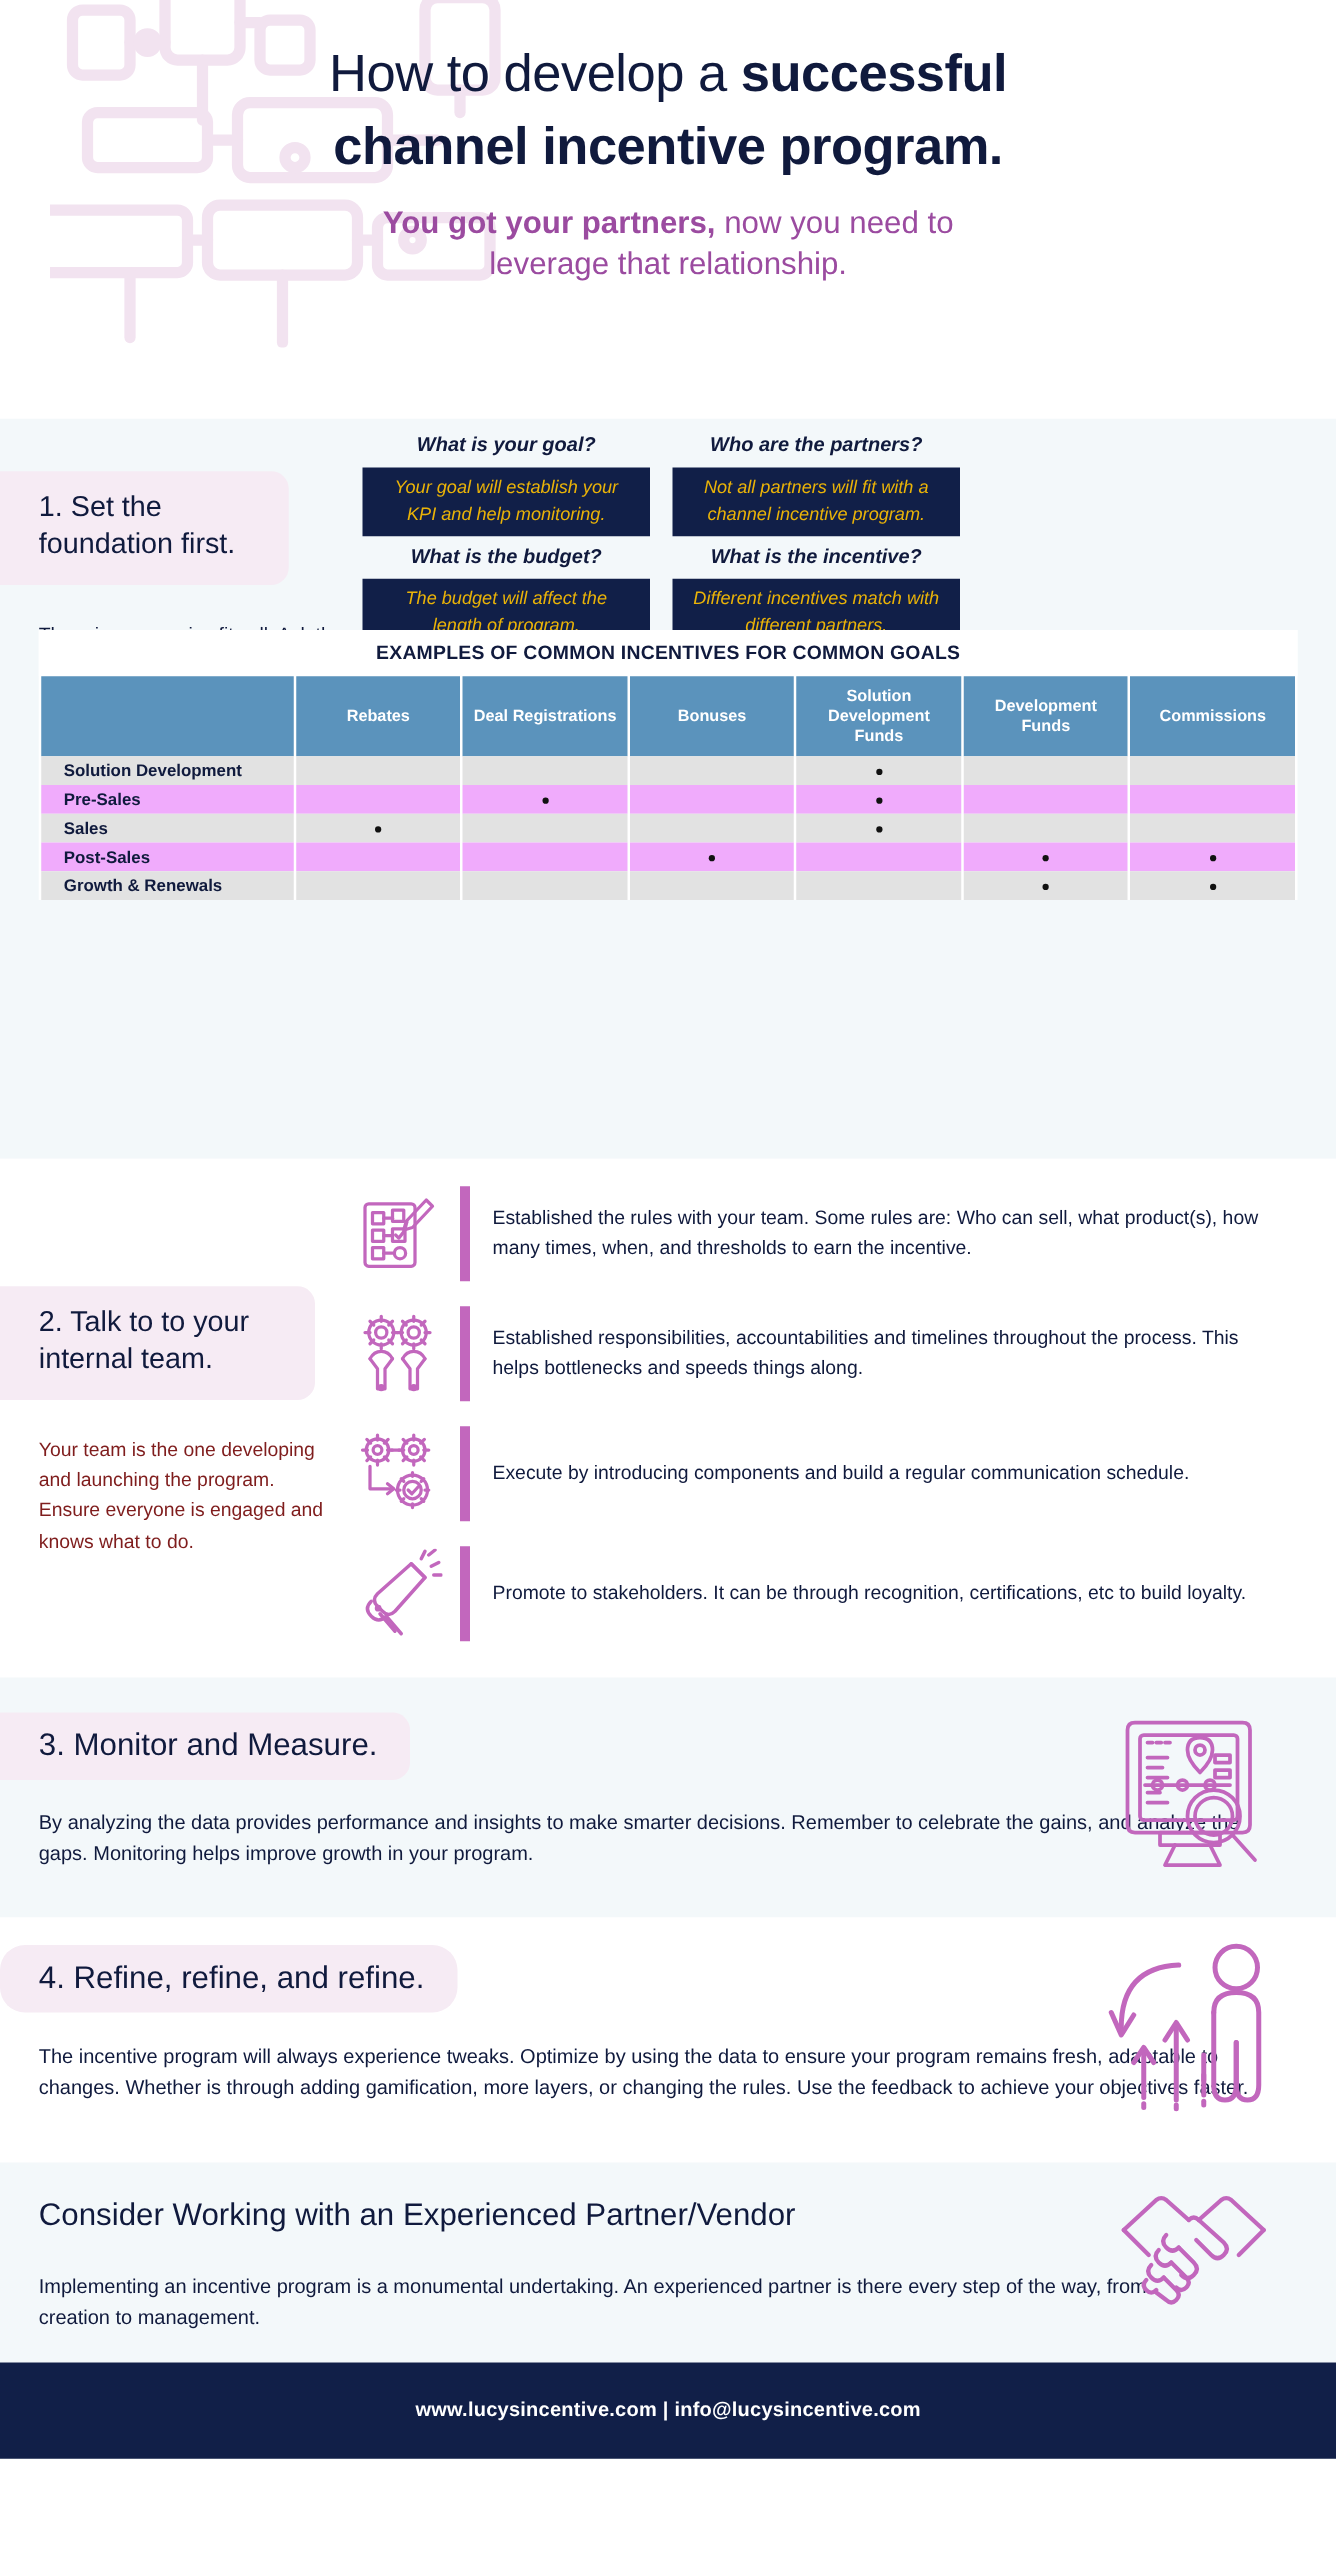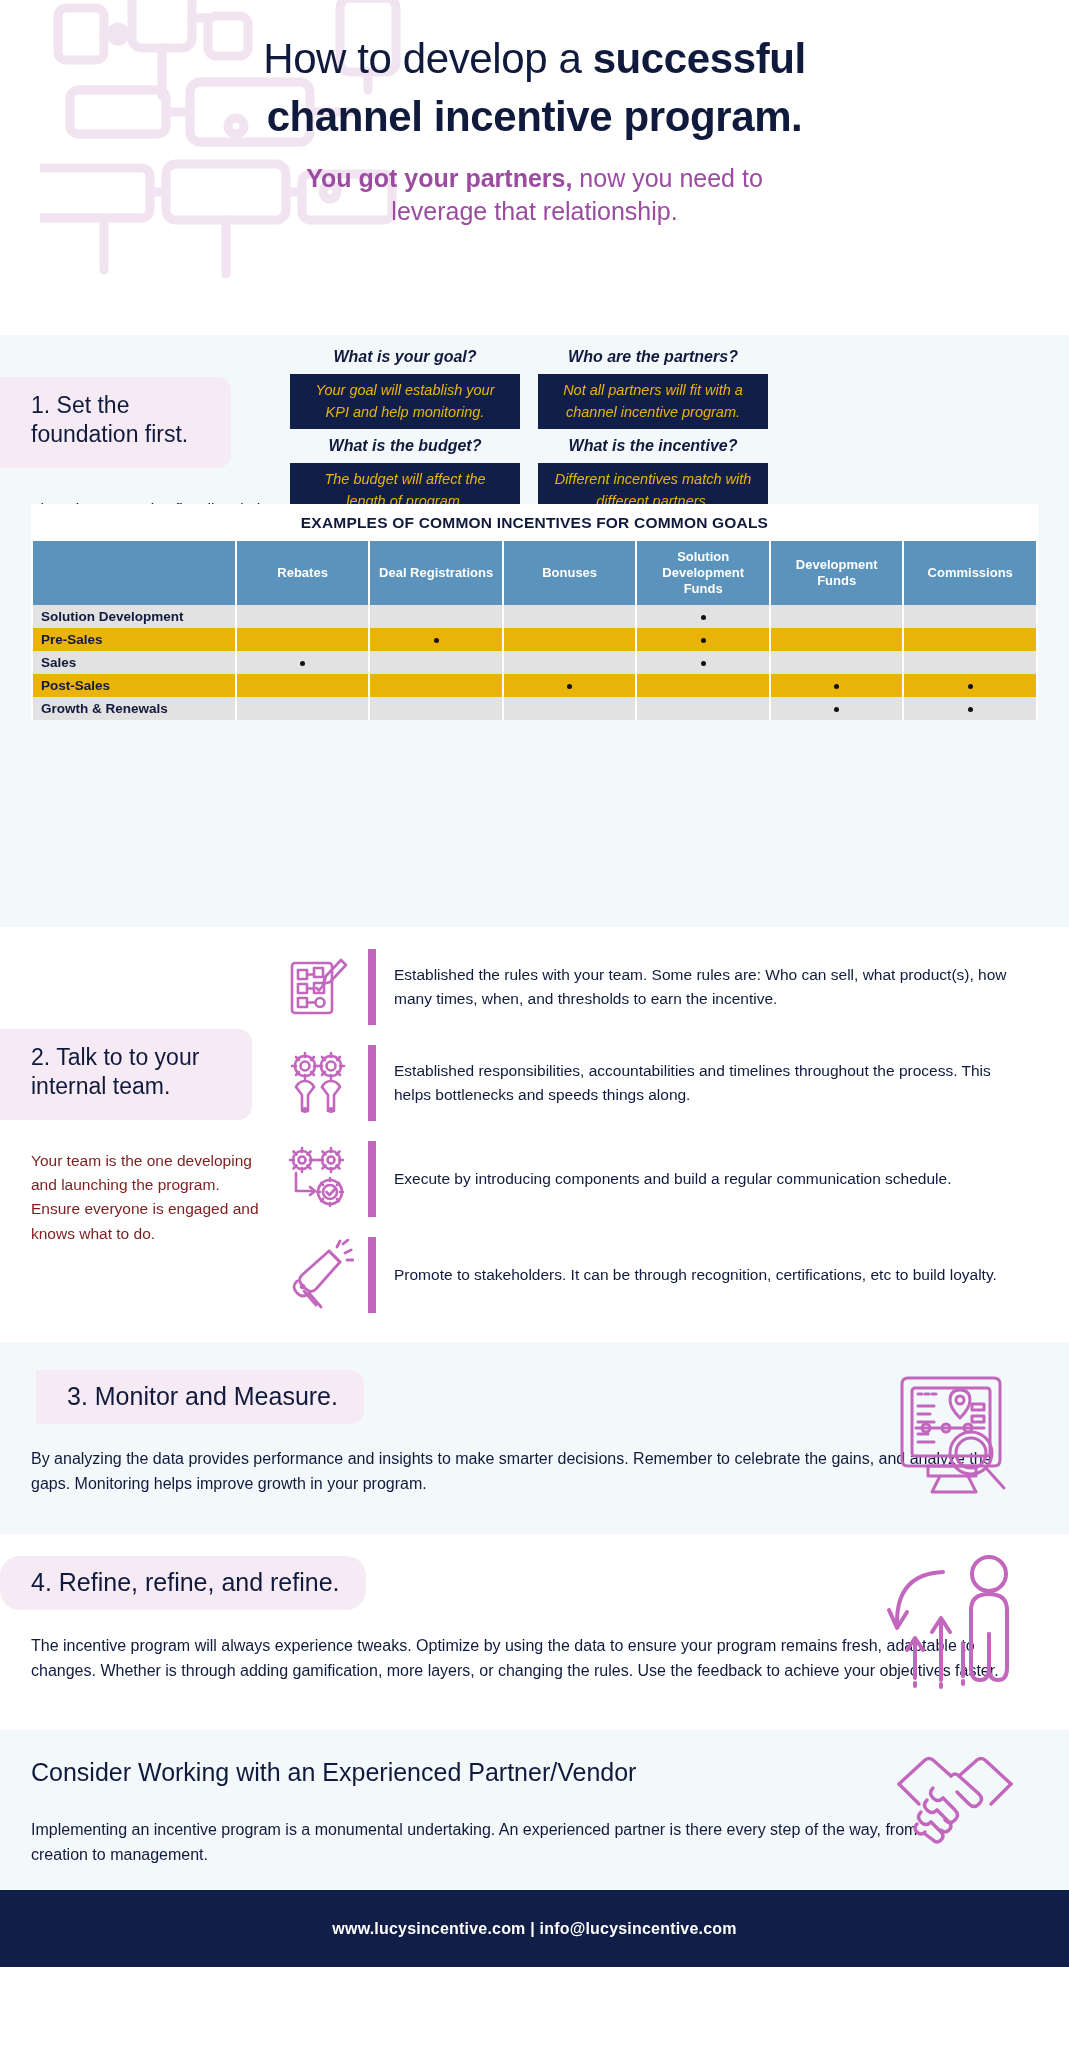--- a/index.html
+++ b/index.html
@@ -154,24 +154,24 @@
   }
   table.inc th.corner { background: #5b93bc; }
   table.inc td {
     height: 23px;
     font-size: 13.5px;
     text-align: center;
     vertical-align: middle;
     color: #101a3d;
   }
   table.inc tr.odd td { background: #e2e2e2; }
-  table.inc tr.even td { background: #eab308; }
+  table.inc tr.even td { background: #f0abfc; }
   table.inc td.rowlbl {
     text-align: left;
-    padding-left: 8px;
+    padding-left: 18px;
     font-weight: 700;
     font-size: 13.5px;
   }
   .dot {
     display: inline-block;
     width: 5px; height: 5px;
     border-radius: 50%;
     background: #111111;
     vertical-align: middle;
   }
@@ -236,21 +236,20 @@
     position: relative;
     background: #f3f8fa;
     height: 192px;
   }
   .pill-3 {
     position: absolute;
     left: 0; top: 28px;
     padding: 11px 26px 13px 31px;
     font-size: 25px;
     line-height: 1.2;
-    margin-left: 36px;
   }
   .sec3-body {
     position: absolute;
     left: 31px; top: 105px;
     width: 1000px;
     color: #101a3d;
     font-size: 16px;
     line-height: 1.55;
   }
   .sec3-icon {

